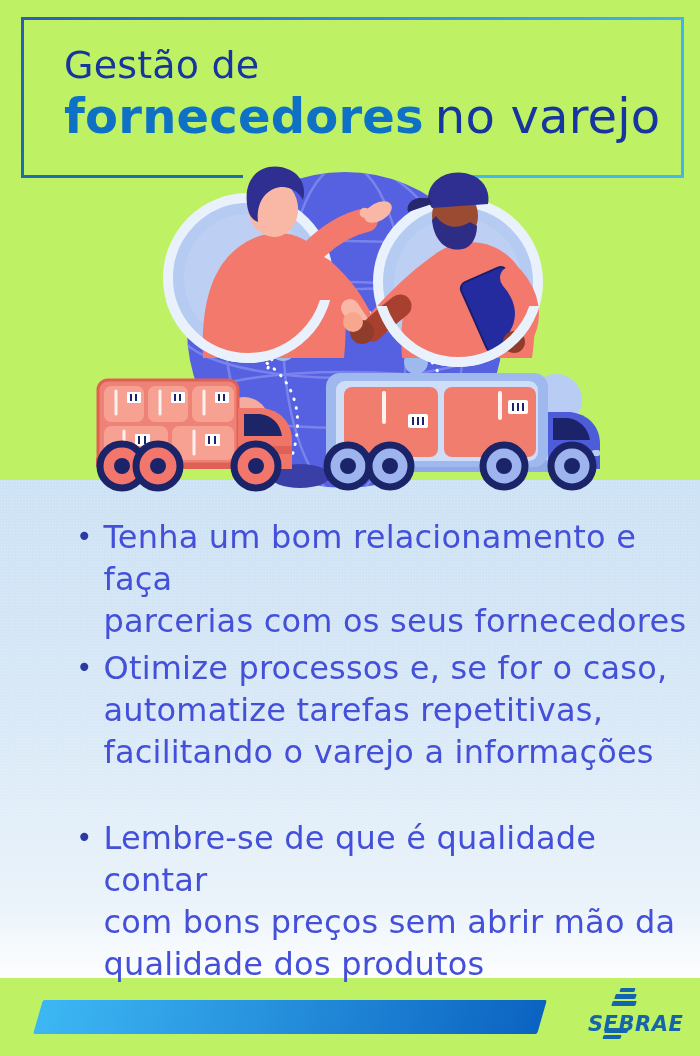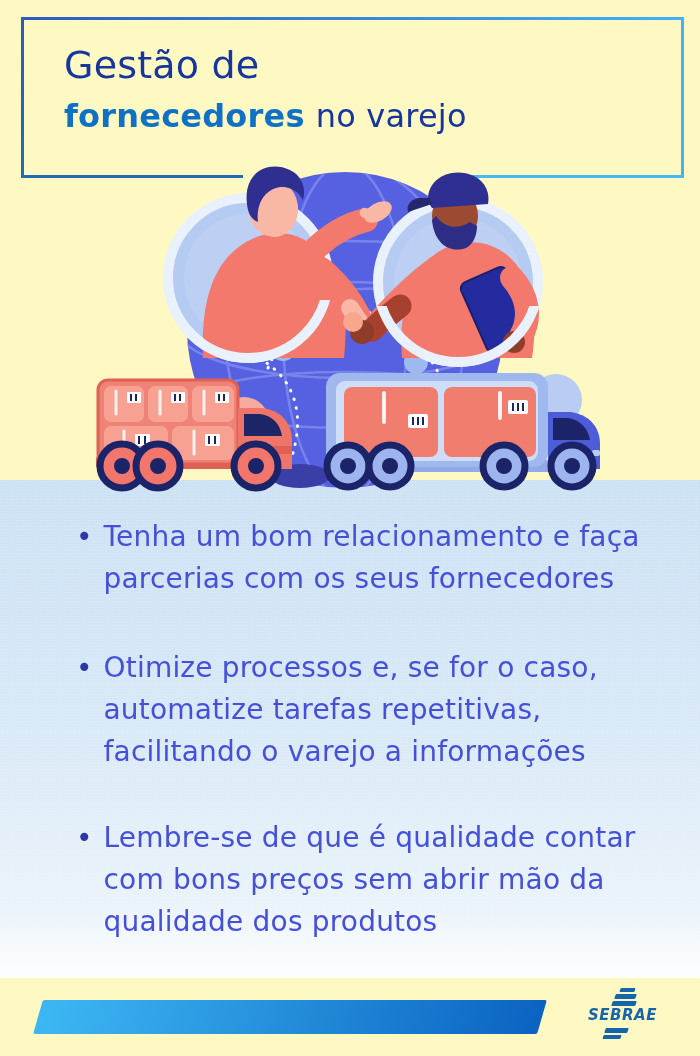--- a/index.html
+++ b/index.html
@@ -1,30 +1,30 @@
 <!DOCTYPE html>
 <html lang="pt-BR"><head>
 <meta charset="utf-8">
 <style>
   html,body{margin:0;padding:0;background:#fff;}
   .poster{
-    position:relative;width:700px;height:1056px;overflow:hidden;background:#fef9c3;
+    position:relative;width:700px;height:1056px;overflow:hidden;background:#bef264;
     font-family:"DejaVu Sans","Liberation Sans",sans-serif;
   }
   
   .tb-edge{position:absolute;z-index:1;}
   .tb-top{left:21px;top:17px;width:663px;height:3px;background:linear-gradient(90deg,#2b5cbe,#41b2f4);}
   .tb-left{left:21px;top:17px;width:3px;height:161px;background:linear-gradient(180deg,#2b5cbe,#1f6cb5);}
   .tb-right{left:681px;top:17px;width:3px;height:161px;background:#41b2f4;}
   .tb-bottom-l{left:21px;top:175px;width:222px;height:3px;background:#1f6cb5;}
   .tb-bottom-r{left:460px;top:175px;width:224px;height:3px;background:#45b7f5;}
 
   .title{position:absolute;left:64px;top:40px;z-index:1;}
   .title-line1{display:block;font-size:38px;line-height:50px;color:#16359e;font-weight:500;letter-spacing:.2px;}
-  .title-line2{display:block;font-size:32px;line-height:52px;color:#16359e;font-weight:500;letter-spacing:.2px;}
+  .title-line2{display:block;font-size:48px;line-height:52px;color:#16359e;font-weight:500;letter-spacing:.2px;}
   .title-bold{font-weight:bold;color:#0e71c6;}
   .title-suffix{margin-left:11px;}
 
   
   .illu{position:absolute;left:0;top:160px;width:700px;height:335px;z-index:2;}
 
   
   .section{
     position:absolute;left:0;top:480px;width:700px;height:498px;z-index:0;
     background:linear-gradient(180deg,#cde2f4 0%,#d8e8f7 45%,#eaf3fa 85%,#fdfeff 100%);
@@ -33,38 +33,38 @@
     content:"";position:absolute;inset:0;
     background-image:radial-gradient(rgba(255,255,255,.45) 1px,transparent 1px);
     background-size:3px 3px;opacity:.5;pointer-events:none;
   }
 
   .bullet-item{position:absolute;left:76px;display:flex;gap:11px;z-index:1;}
   .bullet-1{top:516px;}
   .bullet-2{top:647px;}
   .bullet-3{top:817px;}
   .bullet-marker{font-size:28px;line-height:42px;color:#2c38a6;}
-  .bullet-text{font-size:28px;line-height:42px;color:#4450d9;white-space:pre-line;letter-spacing:.2px;}
+  .bullet-text{font-size:32px;line-height:42px;color:#4450d9;white-space:pre-line;letter-spacing:.2px;}
 
   
   .footer-bar{
     position:absolute;left:38px;top:1000px;width:504px;height:34px;z-index:1;
     background:linear-gradient(90deg,#3db7f4,#0b63c1);
     transform:skewX(-16deg);border-radius:2px;
   }
   .brand-logo{position:absolute;left:588px;top:988px;width:90px;height:56px;z-index:1;}
   .brand-bar{position:absolute;background:#1565ad;transform:skewX(-18deg);border-radius:1px;}
   .bb1{left:32px;top:0;width:15px;height:4px;}
   .bb2{left:27px;top:6px;width:21px;height:5px;}
   .bb3{left:24px;top:13px;width:24px;height:5px;}
   .bb4{left:17px;top:40px;width:23px;height:5px;}
   .bb5{left:15px;top:47px;width:18px;height:4px;}
   .brand-text{
-    position:absolute;left:0;top:18px;width:90px;
-    font-size:15px;font-weight:bold;font-style:italic;color:#1565ad;letter-spacing:.5px;
+    position:absolute;left:0;top:24px;width:90px;
+    font-size:21px;font-weight:bold;font-style:italic;color:#1565ad;letter-spacing:.5px;
   }
 </style>
 </head>
 <body>
 
 <div class="poster">
 
   <div class="tb-edge tb-top"></div>
   <div class="tb-edge tb-left"></div>
   <div class="tb-edge tb-right"></div>

